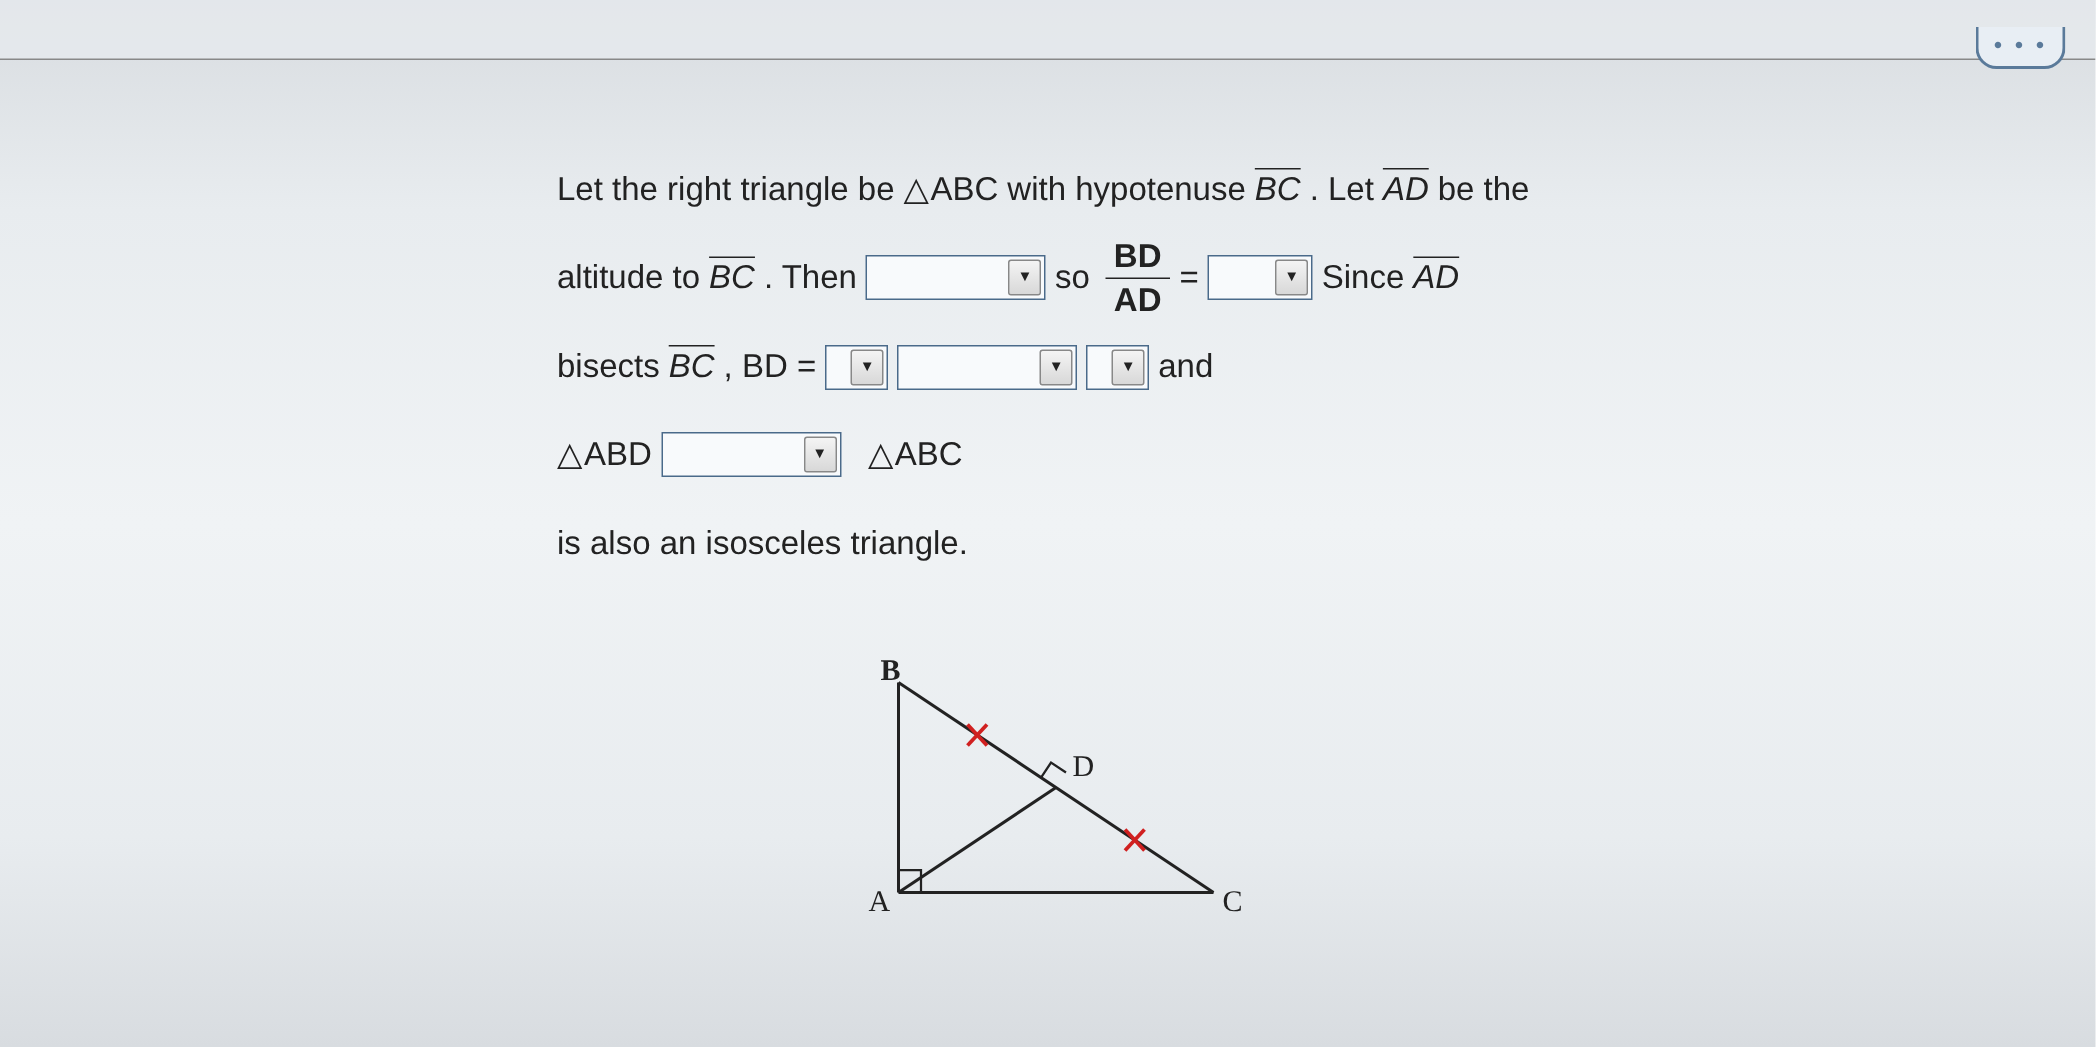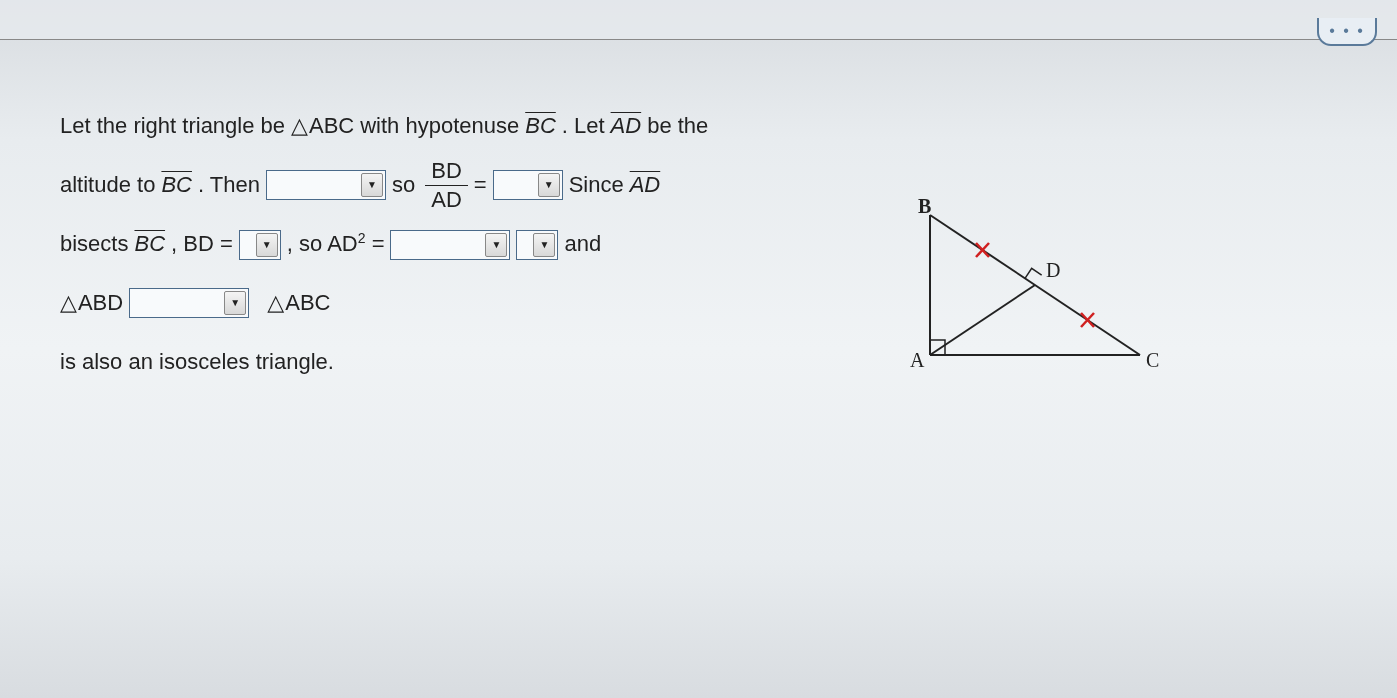--- a/index.html
+++ b/index.html
@@ -37,21 +37,22 @@
     }
     .content {
       padding: 60px 60px 30px 60px;
       font-size: 22px;
       line-height: 2.4;
       color: #222;
     }
     .main-row {
       display: flex;
       gap: 30px;
-      align-items: flex-end;
+      align-items: center;
+      flex-direction: column;
     }
     .text-block {
       flex: 1;
       max-width: 800px;
     }
     .text-line {
       display: flex;
       flex-wrap: wrap;
       align-items: center;
       margin-bottom: 6px;
@@ -95,20 +96,21 @@
       color: #222;
       border-radius: 2px;
     }
     .fraction {
       display: inline-flex;
       flex-direction: column;
       align-items: center;
       vertical-align: middle;
       margin: 0 4px;
       line-height: 1.1;
+      font-weight: bold;
     }
     .fraction .num {
       border-bottom: 1.5px solid #222;
       padding: 0 6px 2px 6px;
     }
     .fraction .den {
       padding: 2px 6px 0 6px;
     }
     .sup {
       font-size: 14px;
@@ -167,23 +169,20 @@
         <span class="overline">AD</span>
       </div>
 
       <div class="text-line">
         <span>bisects </span>
         <span class="overline">BC</span>
         <span>, BD = </span>
         <div class="dropdown dropdown-small">
           <div class="dropdown-btn">▼</div>
         </div>
-        <span>
-          <span>, so AD</span><span class="sup">2</span><span> = </span>
-        </span>
         <div class="dropdown dropdown-wide">
           <div class="dropdown-btn">▼</div>
         </div>
         <div class="dropdown dropdown-small">
           <div class="dropdown-btn">▼</div>
         </div>
         <span> and</span>
       </div>
 
       <div class="text-line">

